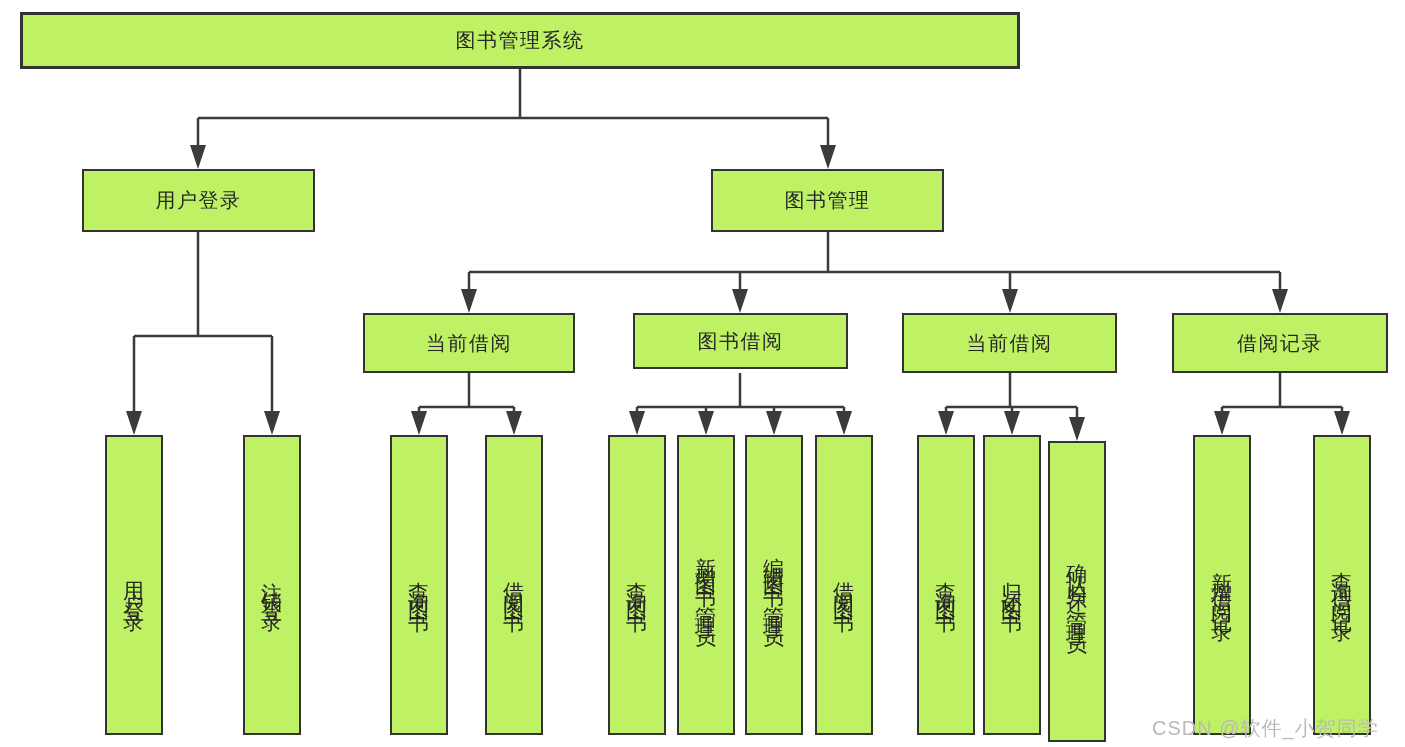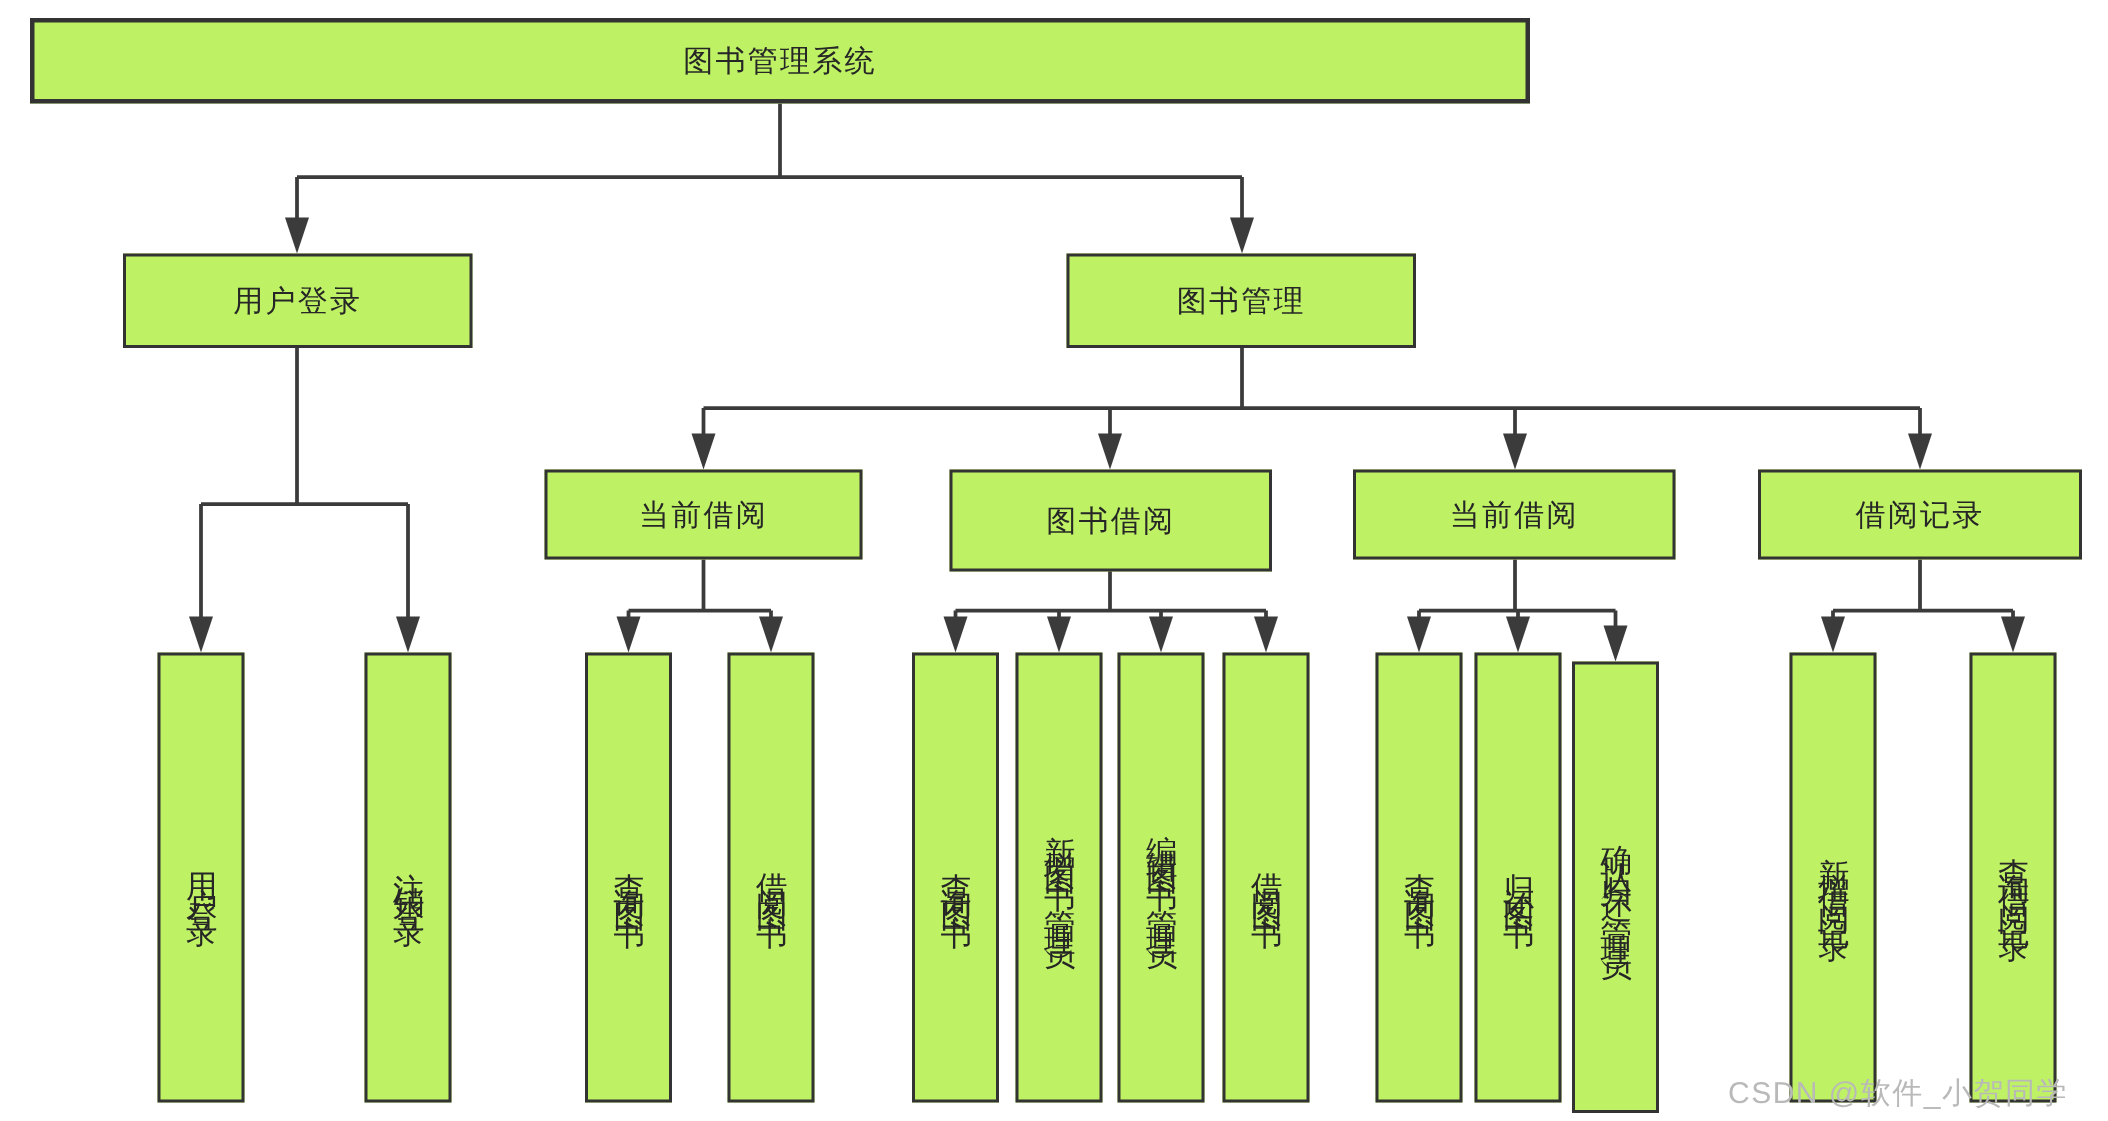--- a/index.html
+++ b/index.html
@@ -96,21 +96,21 @@
   <div class="box h" style="left:82px;top:169px;width:233px;height:63px">
     <span>用户登录</span>
   </div>
   <div class="box h" style="left:711px;top:169px;width:233px;height:63px">
     <span>图书管理</span>
   </div>
 
   <div class="box h" style="left:363px;top:313px;width:212px;height:60px">
     <span>当前借阅</span>
   </div>
-  <div class="box h" style="left:633px;top:313px;width:215px;height:68px">
+  <div class="box h" style="left:633px;top:313px;width:215px;height:56px">
     <span>图书借阅</span>
   </div>
   <div class="box h" style="left:1172px;top:313px;width:216px;height:60px">
     <span>借阅记录</span>
   </div>
   <div class="box h" style="left:902px;top:313px;width:215px;height:60px">
     <span>当前借阅</span>
   </div>
 
   <div class="box v" style="left:105px;top:435px;width:58px;height:300px">

